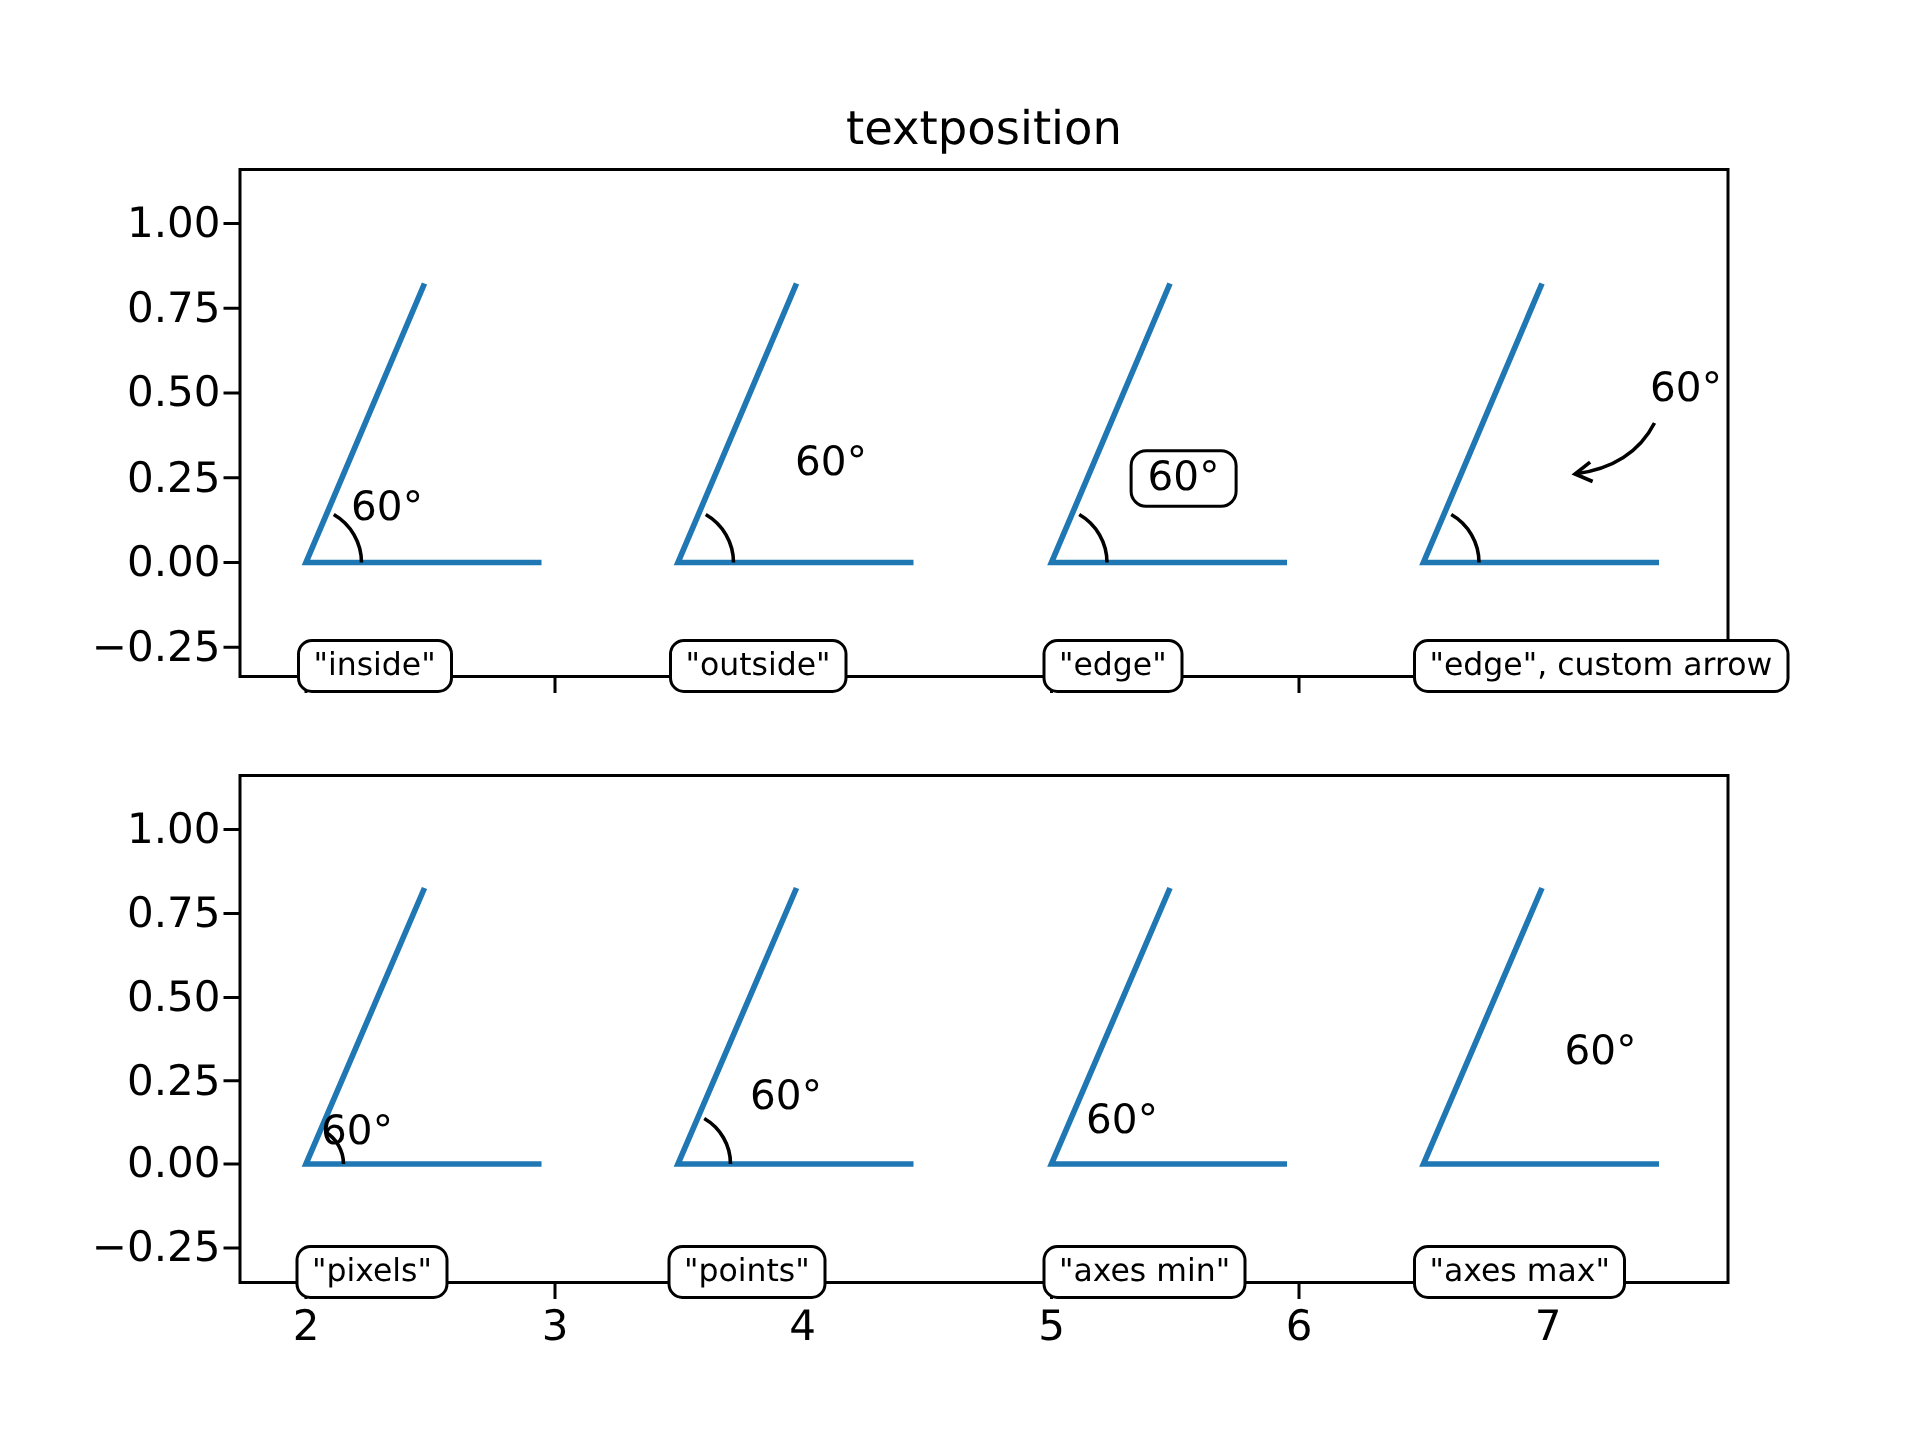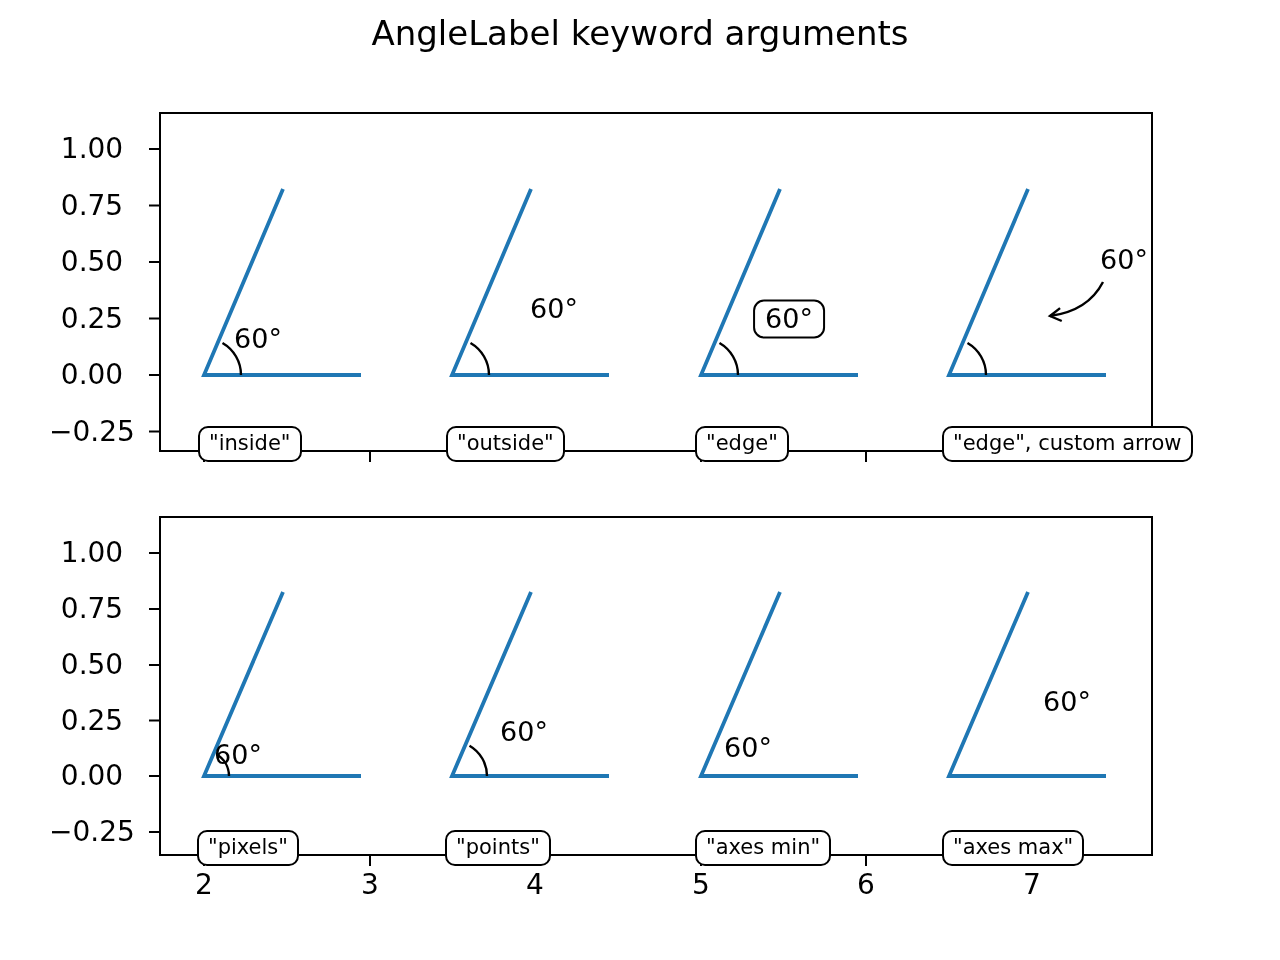--- a/index.html
+++ b/index.html
@@ -31,21 +31,21 @@
     text-align: center;
     font-size: 34px;
   }
   .axtitle {
     left: 160px; width: 992px;
     text-align: center;
     font-size: 31px;
   }
   .ytick {
     left: 37px; width: 110px;
-    text-align: center;
+    text-align: right;
     font-size: 28px;
     transform: translateY(-52%);
   }
   .xtick {
     font-size: 28px;
     transform: translate(-50%, -50%);
   }
   .anglbl {
     font-size: 27px;
     transform: translate(-50%, -50%);
@@ -139,22 +139,22 @@
       <path d="M 489 375 A 37 37 0 0 0 470.5 343"></path>
       <path d="M 738 375 A 37 37 0 0 0 719.5 343"></path>
       <path d="M 986 375 A 37 37 0 0 0 967.5 343"></path>
       <path d="M 229 776 A 25 25 0 0 0 216.5 754.4"></path>
       <path d="M 487 776 A 35 35 0 0 0 469.5 745.7"></path>
     </g>
 
     <path d="M 1103 282 Q 1088 311 1050 316" fill="none" stroke="#000000" stroke-width="2.4" marker-end="url(#openArrow)"></path>
   </svg>
 
-  <div class="txt suptitle">AngleLabel keyword arguments</div>
 
+  <div class="txt axtitle" style="top:68px;">textposition</div>
 
   <div class="txt ytick" style="top:149px;">1.00</div>
   <div class="txt ytick" style="top:205.5px;">0.75</div>
   <div class="txt ytick" style="top:262px;">0.50</div>
   <div class="txt ytick" style="top:318.5px;">0.25</div>
   <div class="txt ytick" style="top:375px;">0.00</div>
   <div class="txt ytick" style="top:431.5px;">−0.25</div>
 
   <div class="txt ytick" style="top:553px;">1.00</div>
   <div class="txt ytick" style="top:609px;">0.75</div>

